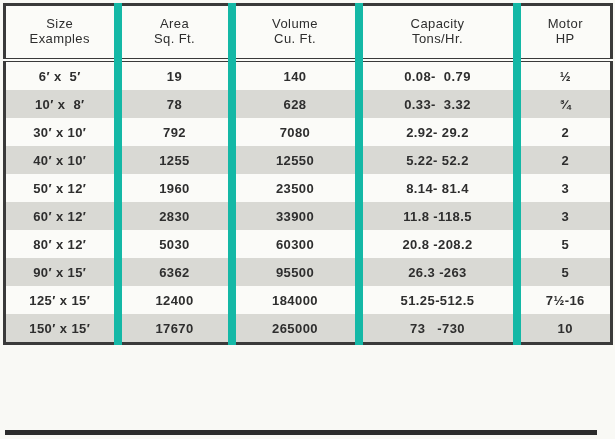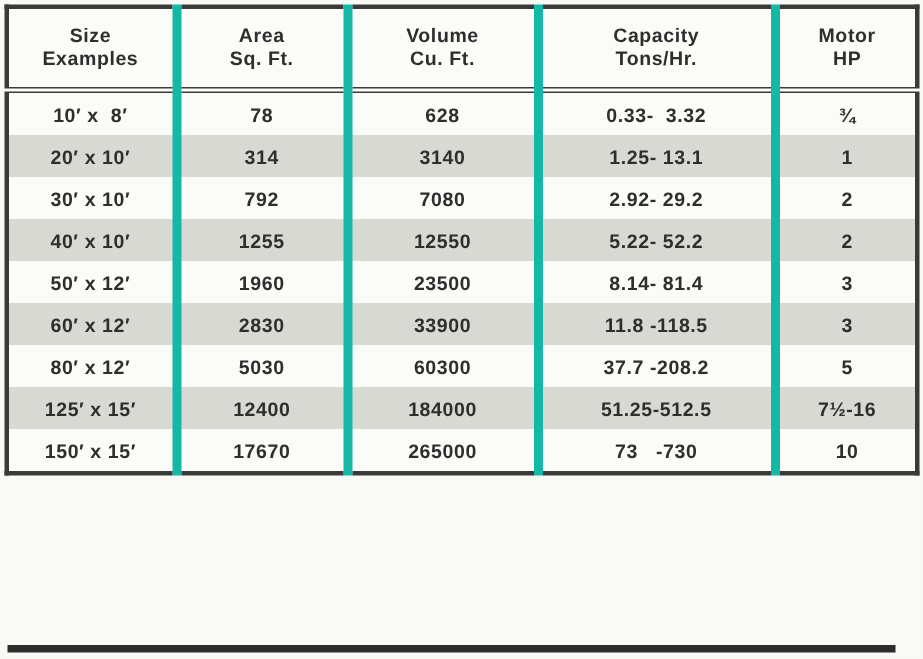--- a/index.html
+++ b/index.html
@@ -31,29 +31,29 @@
   table.spec col.c4 { width: 158px; }
   table.spec col.c5 { width: 95px;  }
 
   thead th {
     height: 46px;
     border-bottom: 4px double #3a3a3a;
     text-align: center;
     vertical-align: middle;
     font-size: 13px;
     line-height: 15px;
-    font-weight: bold;
+    font-weight: normal;
     color: #2e2e2e;
     letter-spacing: 0.4px;
     padding: 2px 0 4px 0;
   }
   thead th span { white-space: pre-line; }
 
   thead th + th, tbody td + td {
-    border-left: 6px solid #14b8a6;
+    border-left: 8px solid #14b8a6;
   }
 
   tbody td {
     height: 28px;
     text-align: center;
     vertical-align: middle;
     font-size: 13px;
     font-weight: bold;
     color: #2e2e2e;
     letter-spacing: 0.4px;
@@ -94,32 +94,32 @@
         <th><span>Volume
 Cu. Ft.</span></th>
         <th><span>Capacity
 Tons/Hr.</span></th>
         <th><span>Motor
 HP</span></th>
       </tr>
     </thead>
     <tbody id="table-body">
         <tr>
+    <td>6′ x  5′</td>
+    <td>19</td>
+    <td>140</td>
+    <td>0.08-  0.79</td>
+    <td>½</td>
+  </tr>
+        <tr>
     <td>10′ x  8′</td>
     <td>78</td>
     <td>628</td>
     <td>0.33-  3.32</td>
     <td>¾</td>
-  </tr>
-        <tr>
-    <td>20′ x 10′</td>
-    <td>314</td>
-    <td>3140</td>
-    <td>1.25- 13.1</td>
-    <td>1</td>
   </tr>
         <tr>
     <td>30′ x 10′</td>
     <td>792</td>
     <td>7080</td>
     <td>2.92- 29.2</td>
     <td>2</td>
   </tr>
         <tr>
     <td>40′ x 10′</td>
@@ -139,21 +139,28 @@
     <td>60′ x 12′</td>
     <td>2830</td>
     <td>33900</td>
     <td>11.8 -118.5</td>
     <td>3</td>
   </tr>
         <tr>
     <td>80′ x 12′</td>
     <td>5030</td>
     <td>60300</td>
-    <td>37.7 -208.2</td>
+    <td>20.8 -208.2</td>
+    <td>5</td>
+  </tr>
+        <tr>
+    <td>90′ x 15′</td>
+    <td>6362</td>
+    <td>95500</td>
+    <td>26.3 -263</td>
     <td>5</td>
   </tr>
         <tr>
     <td>125′ x 15′</td>
     <td>12400</td>
     <td>184000</td>
     <td>51.25-512.5</td>
     <td>7½-16</td>
   </tr>
         <tr>

